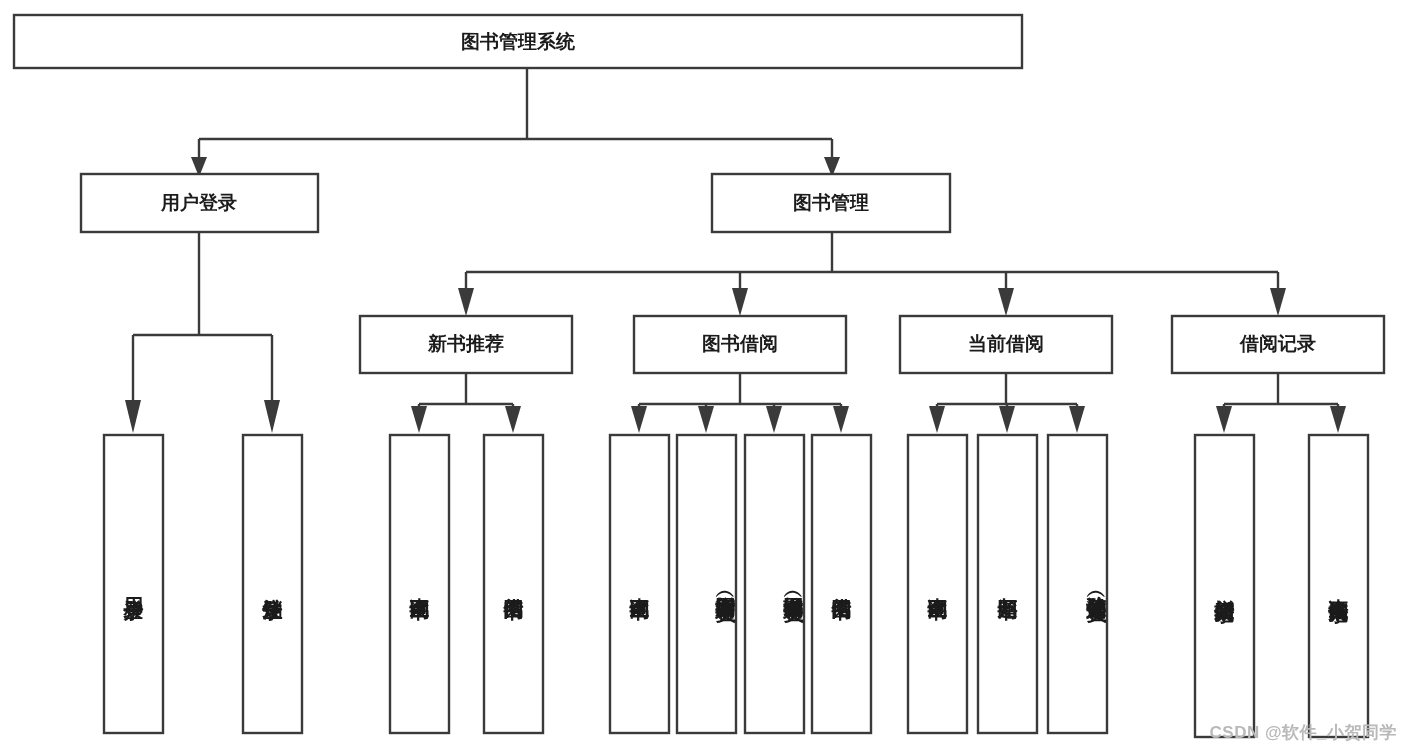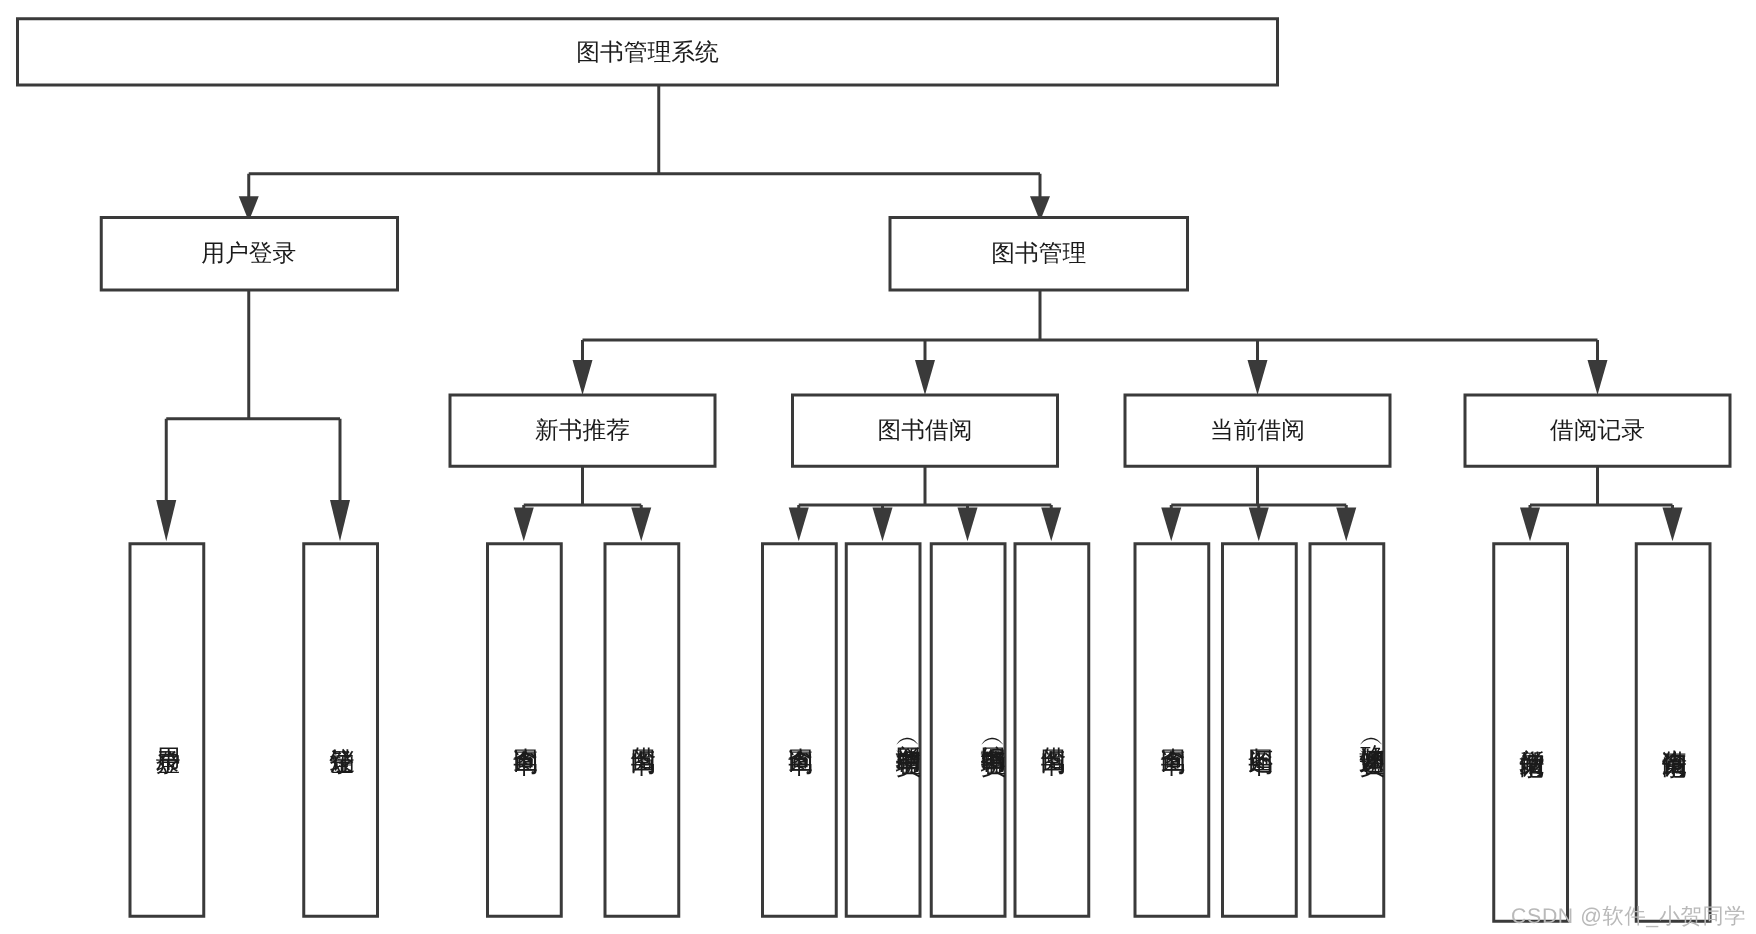--- a/index.html
+++ b/index.html
@@ -11,20 +11,21 @@
     width: 1405px;
     height: 747px;
     font-family: "Liberation Sans", sans-serif;
     overflow: hidden;
   }
   #diagram-root {
     position: relative;
     width: 1405px;
     height: 747px;
     background: #ffffff;
+    font-weight: bold;
   }
   svg#tree-svg {
     position: absolute;
     top: 0;
     left: 0;
     width: 1405px;
     height: 747px;
     display: block;
   }
   .node-box {

